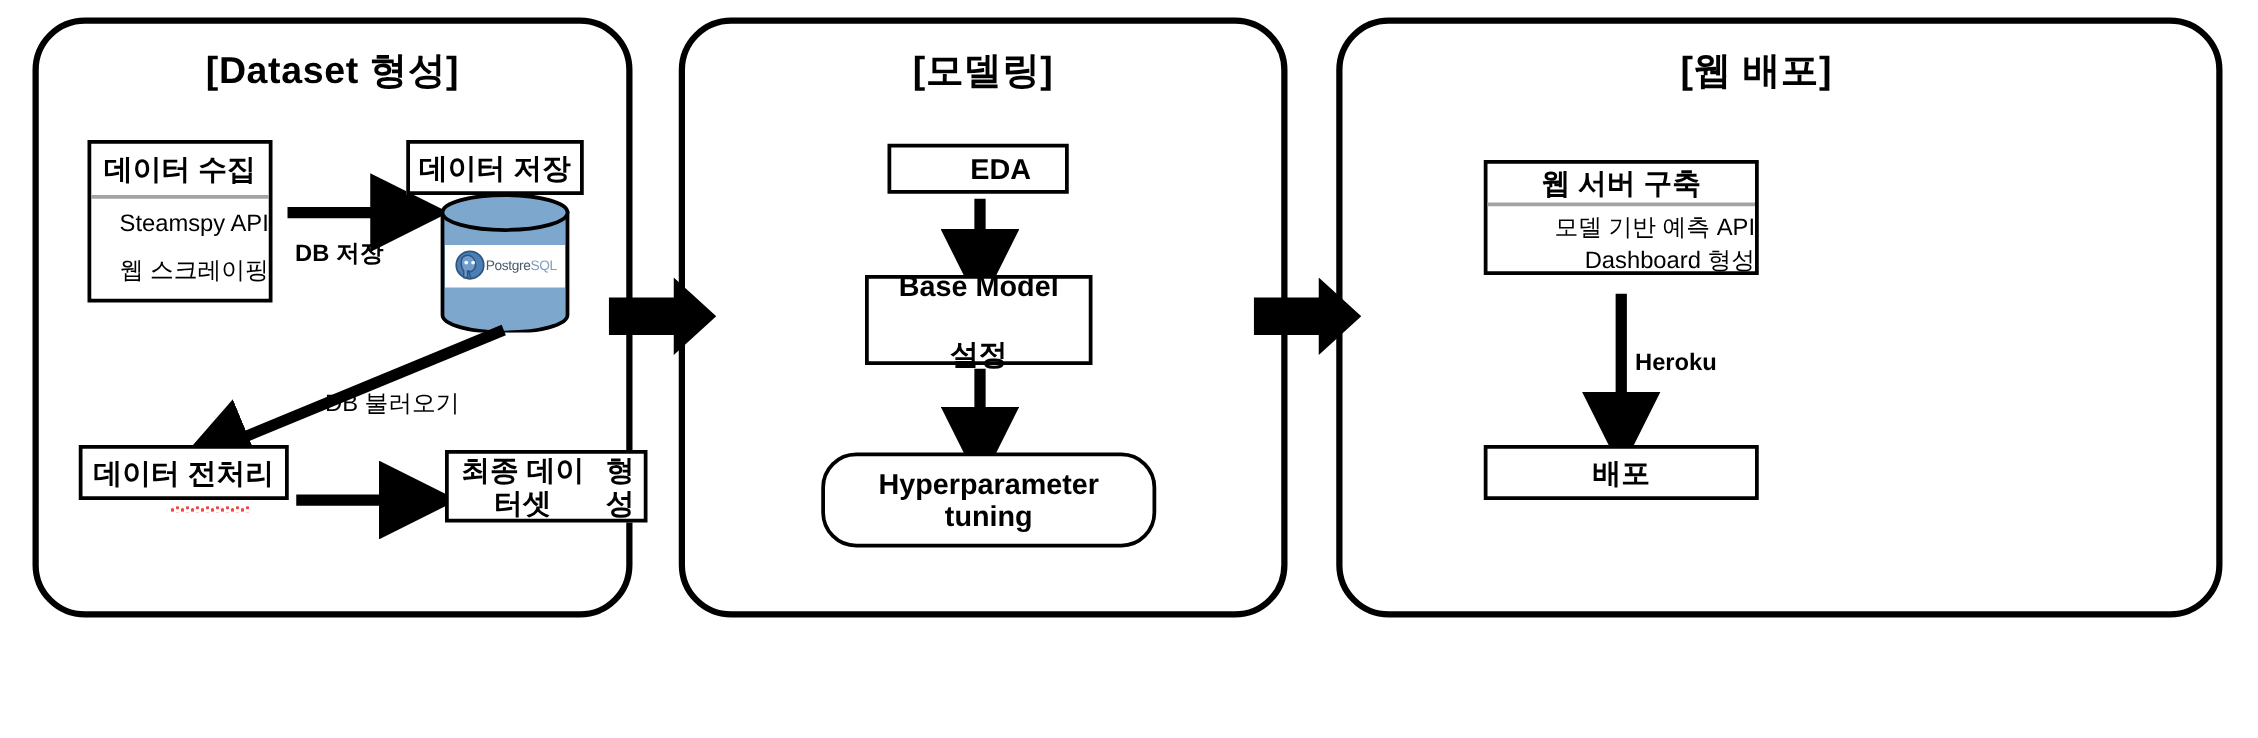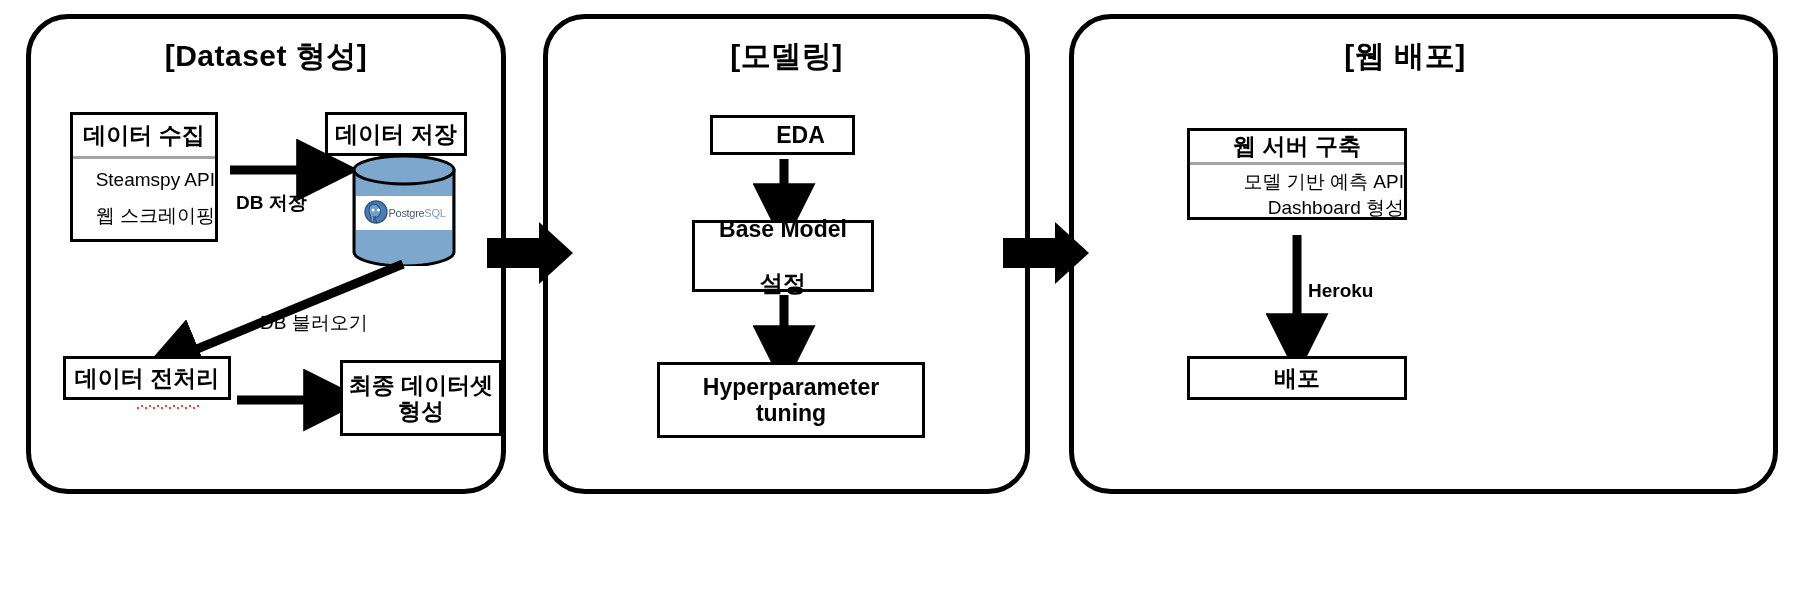--- a/index.html
+++ b/index.html
@@ -202,21 +202,21 @@
 
   <svg class="arrow-svg" style="left:235px; top:382px;" width="110" height="42" viewBox="0 0 110 42">
     <defs>
       <marker id="ah3" markerWidth="7" markerHeight="7" refX="2.2" refY="3.5" orient="auto">
         <path d="M0,0 L7,3.5 L0,7 z" fill="#000"></path>
       </marker>
     </defs>
     <line x1="2" y1="18" x2="88" y2="18" stroke="#000" stroke-width="9" marker-end="url(#ah3)"></line>
   </svg>
 
-  <div class="box box-bold" style="left:340px; top:360px; width:162px; height:76px; flex-direction:column;">
+  <div class="box box-bold" style="left:356px; top:360px; width:162px; height:58px; flex-direction:row;">
     <span>최종 데이터셋</span>
     <span>형성</span>
   </div>
 
   <div class="block-arrow" style="left:487px; top:222px; width:86px; height:62px;">
     <svg width="86" height="62" viewBox="0 0 86 62" style="display:block;">
       <path d="M0,16 L52,16 L52,0 L86,31 L52,62 L52,46 L0,46 Z" fill="#000000"></path>
     </svg>
   </div>
 
@@ -241,21 +241,21 @@
 
   <svg class="arrow-svg" style="left:764px; top:293px;" width="40" height="68" viewBox="0 0 40 68">
     <defs>
       <marker id="ah5" markerWidth="7" markerHeight="7" refX="2.2" refY="3.5" orient="auto">
         <path d="M0,0 L7,3.5 L0,7 z" fill="#000"></path>
       </marker>
     </defs>
     <line x1="20" y1="2" x2="20" y2="52" stroke="#000" stroke-width="9" marker-end="url(#ah5)"></line>
   </svg>
 
-  <div class="box box-bold" style="left:657px; top:362px; width:268px; height:76px; flex-direction:column;">
+  <div class="box box-bold" style="left:657px; top:362px; width:268px; height:76px; flex-direction:column;border-radius:28px;">
     <span>Hyperparameter</span>
     <span>tuning</span>
   </div>
 
   <div class="block-arrow" style="left:1003px; top:222px; width:86px; height:62px;">
     <svg width="86" height="62" viewBox="0 0 86 62" style="display:block;">
       <path d="M0,16 L52,16 L52,0 L86,31 L52,62 L52,46 L0,46 Z" fill="#000000"></path>
     </svg>
   </div>
 

